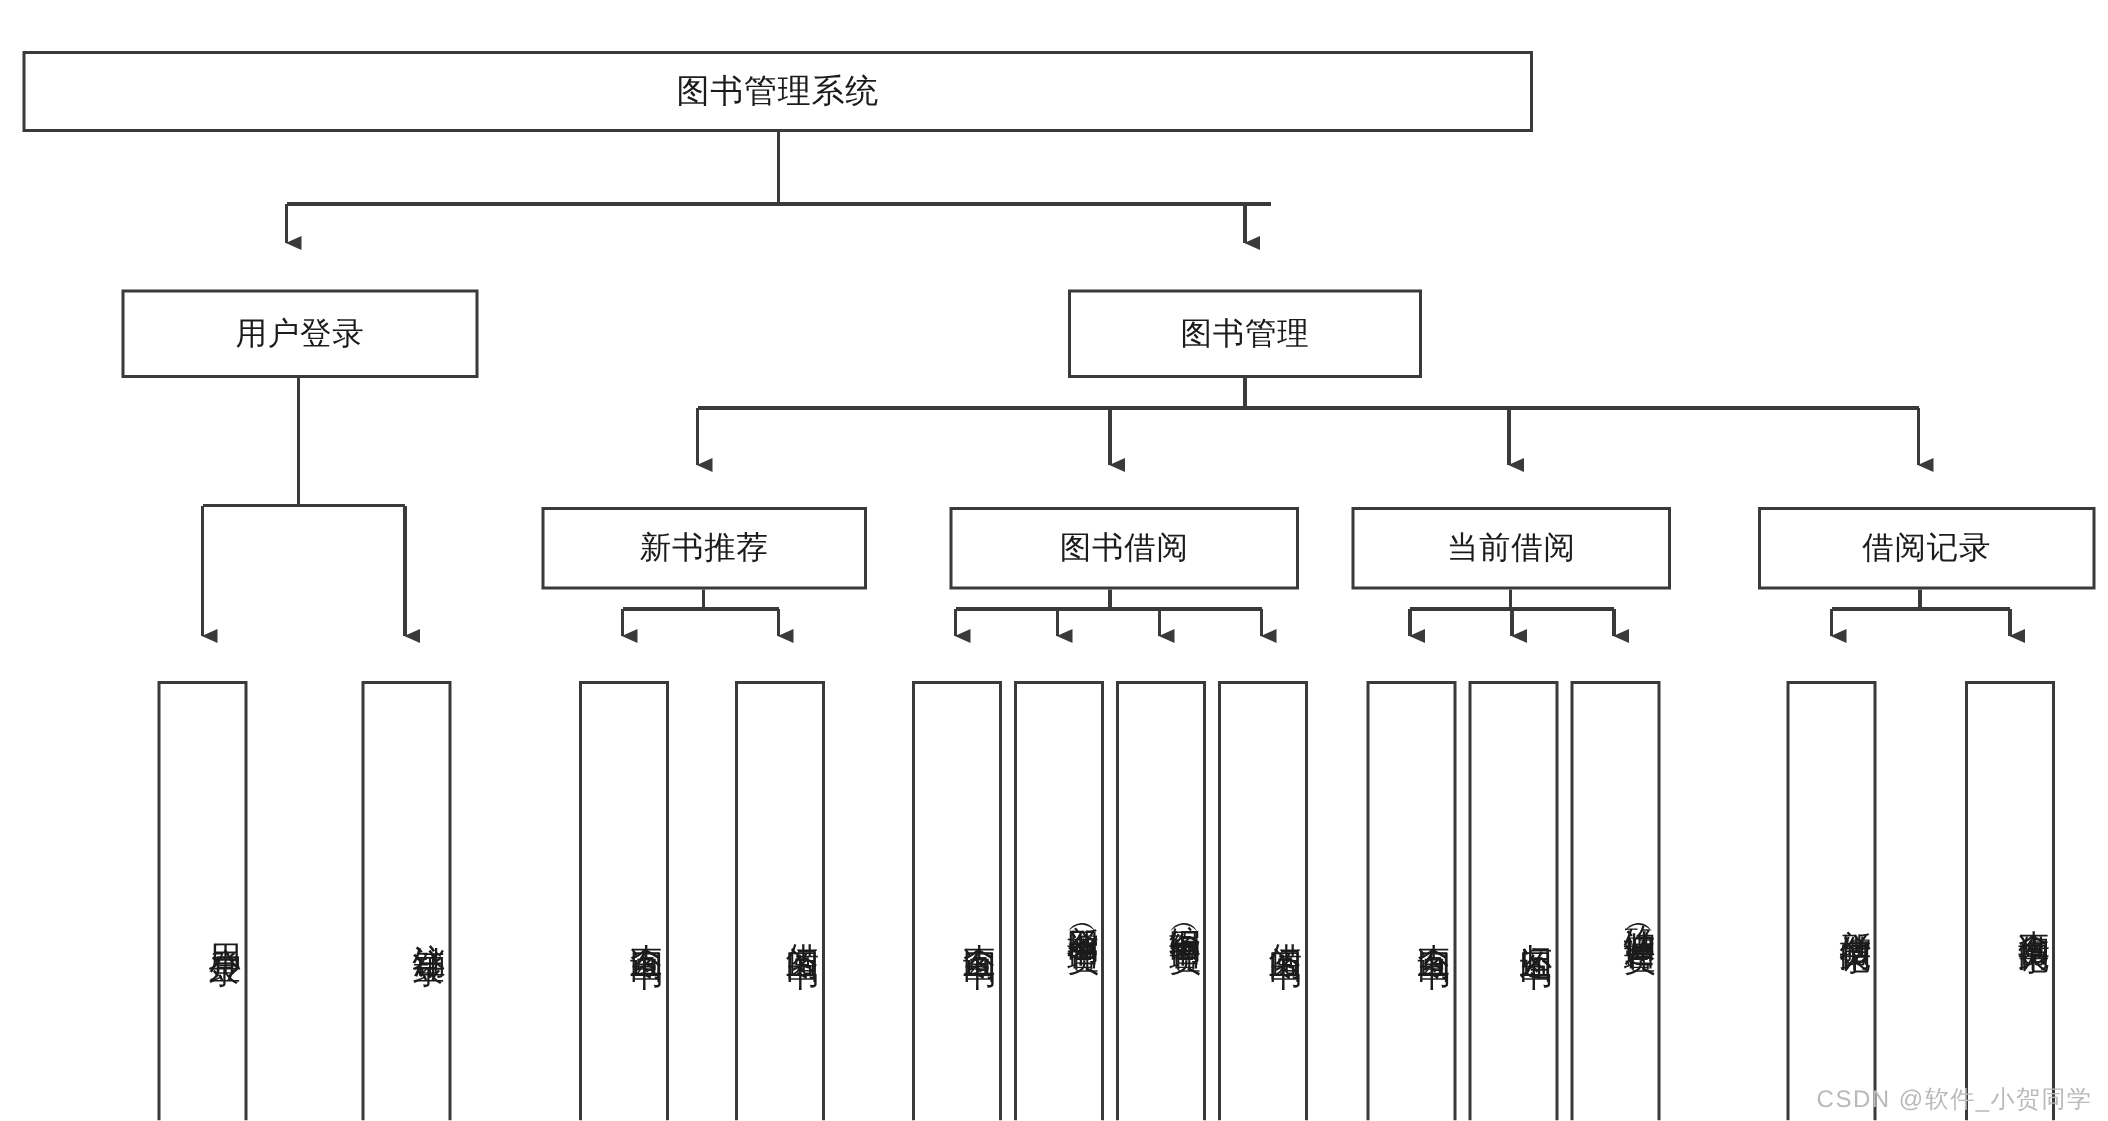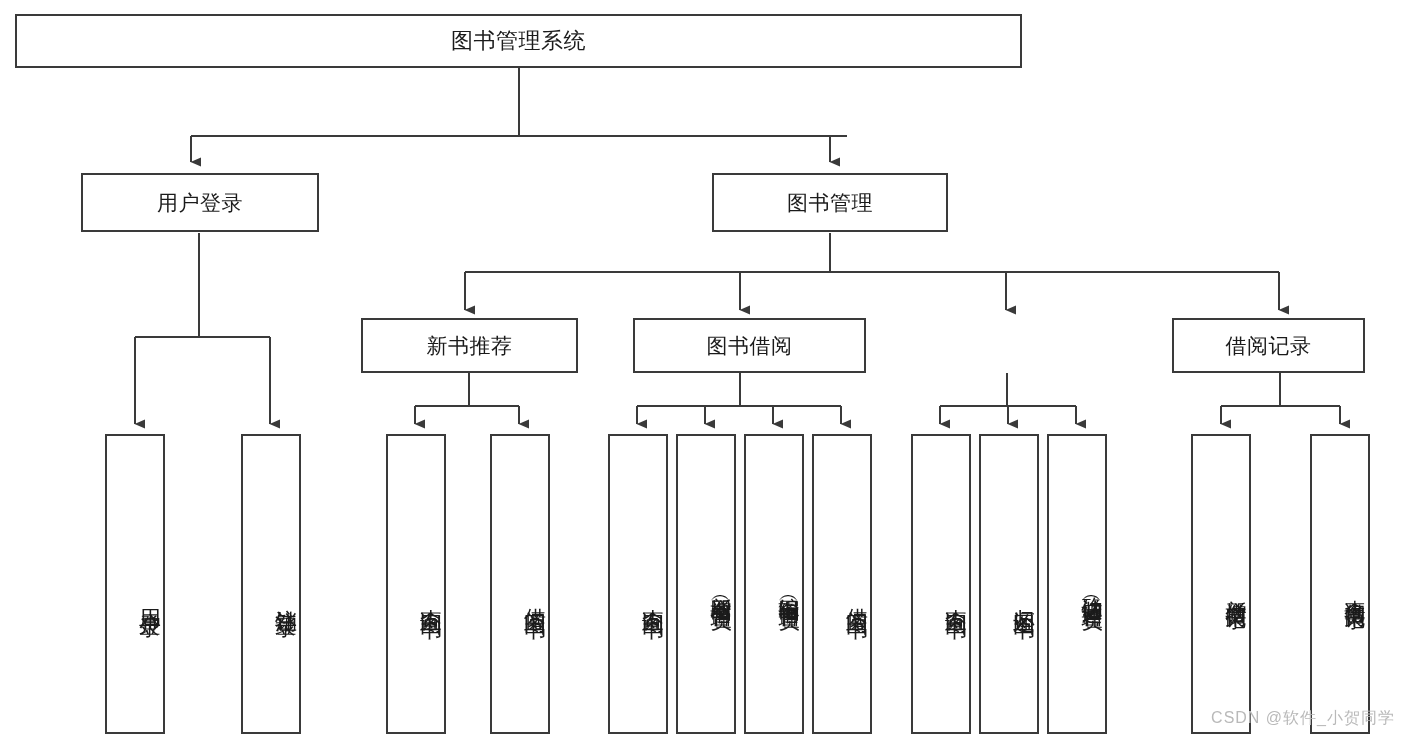--- a/index.html
+++ b/index.html
@@ -23,20 +23,21 @@
   .node{
     position:absolute;
     box-sizing:border-box;
     background:#ffffff;
     border:2.5px solid #3a3a3a;
     display:flex;
     align-items:center;
     justify-content:center;
     color:#1b1b1b;
     letter-spacing:.5px;
+    margin-top:20px;
   }
   .node.h{
     font-size:21px;
     line-height:1.1;
   }
   .node.root{ font-size:22px; }
   .node.v{
     writing-mode:vertical-rl;
     text-orientation:upright;
     font-size:22px;
@@ -48,21 +49,21 @@
     white-space:nowrap;
   }
   .node.v.tall{
     font-size:21px;
     letter-spacing:2px;
     padding-top:10px;
   }
   .watermark{
     position:absolute;
     right:10px;
-    bottom:18px;
+    bottom:3px;
     font-size:16px;
     color:#b9b9b9;
     letter-spacing:1px;
     user-select:none;
   }
 </style>
 </head>
 <body>
 
 <div id="canvas">
@@ -120,22 +121,23 @@
   <div class="node root" style="left:15px; top:14px; width:1007px; height:54px;">图书管理系统</div>
 
   <div class="node h" style="left:81px; top:173px; width:238px; height:59px;">用户登录</div>
 
   <div class="node h" style="left:361px; top:318px; width:217px; height:55px;">新书推荐</div>
 
   <div class="node h" style="left:712px; top:173px; width:236px; height:59px;">图书管理</div>
 
   <div class="node h" style="left:633px; top:318px; width:233px; height:55px;">图书借阅</div>
 
+  <div class="node h" style="left:901px; top:318px; width:213px; height:55px;">当前借阅</div>
 
-  <div class="node h" style="left:1172px; top:318px; width:193px; height:55px;">借阅记录</div>
+  <div class="node h" style="left:1172px; top:318px; width:225px; height:55px;">借阅记录</div>
 
   <div class="node v" style="left:105px; top:434px; width:60px; height:300px;">用户登录</div>
 
   <div class="node v" style="left:241px; top:434px; width:60px; height:300px;">注销登录</div>
 
   <div class="node v" style="left:386px; top:434px; width:60px; height:300px;">查询图书</div>
 
   <div class="node v" style="left:490px; top:434px; width:60px; height:300px;">借阅图书</div>
 
   <div class="node v" style="left:608px; top:434px; width:60px; height:300px;">查询图书</div>

